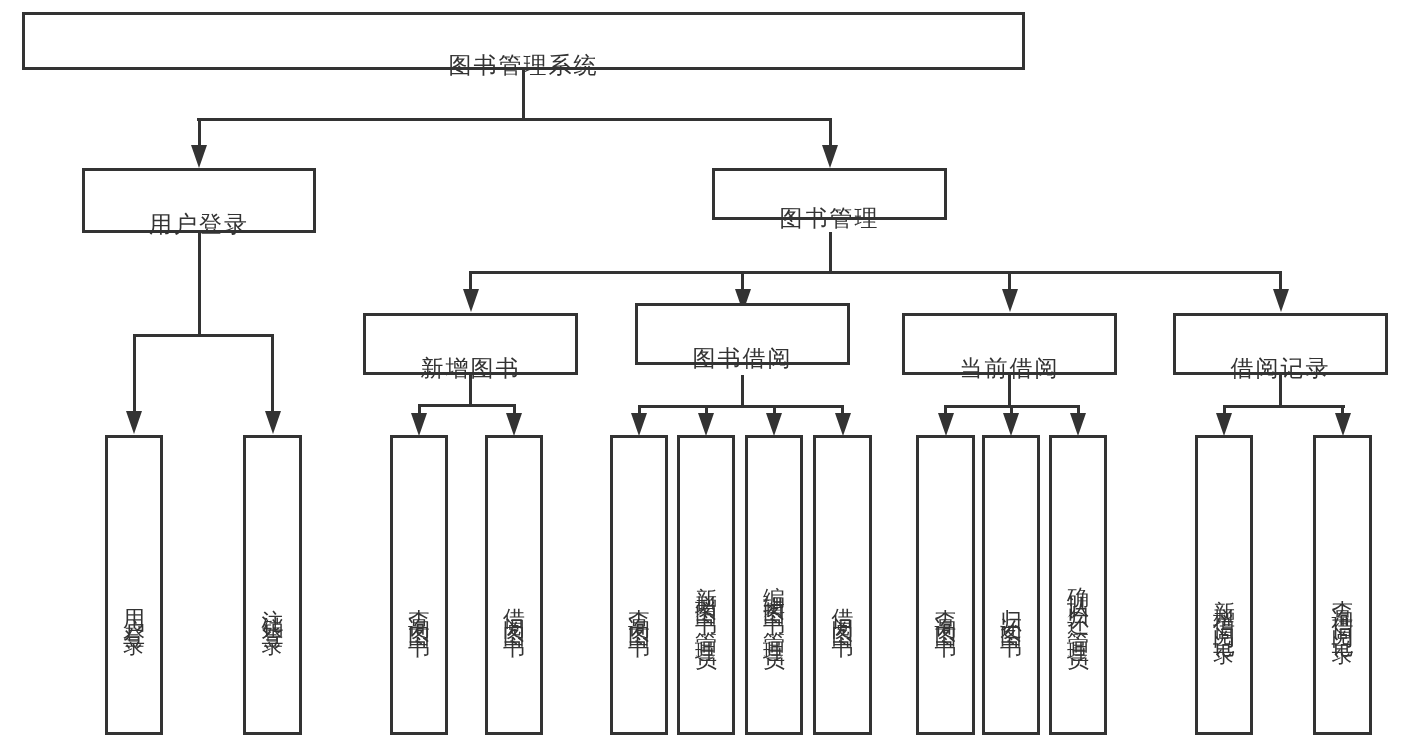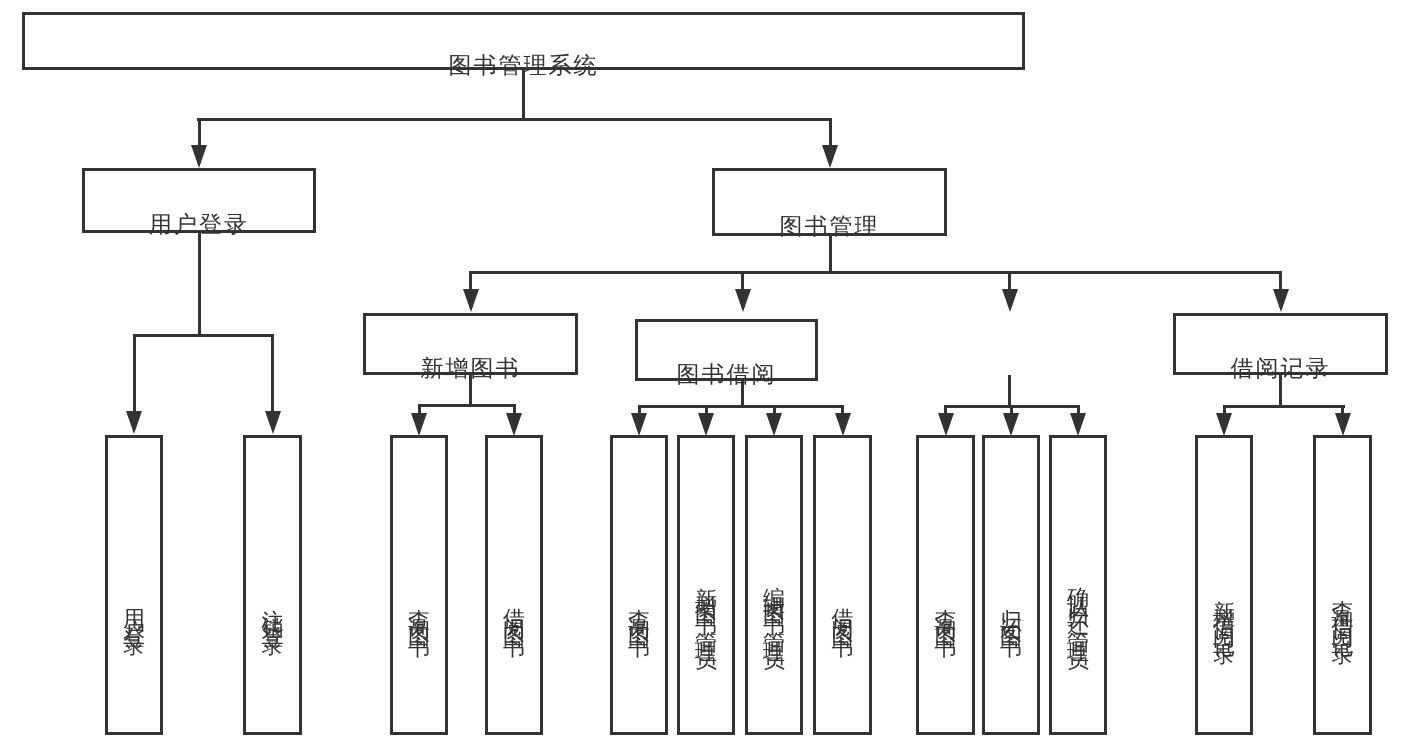--- a/index.html
+++ b/index.html
@@ -101,29 +101,32 @@
   <div class="ln" style="left:1341px;top:407px;width:3px;height:8px"></div>
   <div class="ah" style="left:1334.5px;top:413px"></div>
 
   <div class="box" style="left:22px;top:12px;width:1003px;height:58px">
     <span class="lbl">图书管理系统</span>
   </div>
 
   <div class="box" style="left:82px;top:168px;width:234px;height:65px">
     <span class="lbl">用户登录</span>
   </div>
-  <div class="box" style="left:712px;top:168px;width:235px;height:68px">
+  <div class="box" style="left:712px;top:168px;width:235px;height:52px">
     <span class="lbl">图书管理</span>
   </div>
 
   <div class="box" style="left:363px;top:313px;width:215px;height:62px">
     <span class="lbl">新增图书</span>
   </div>
-  <div class="box" style="left:635px;top:319px;width:183px;height:62px">
+  <div class="box" style="left:635px;top:303px;width:215px;height:62px">
     <span class="lbl">图书借阅</span>
+  </div>
+  <div class="box" style="left:902px;top:313px;width:215px;height:62px">
+    <span class="lbl">当前借阅</span>
   </div>
   <div class="box" style="left:1173px;top:313px;width:215px;height:62px">
     <span class="lbl">借阅记录</span>
   </div>
 
   <div class="box leaf" style="left:105px;top:435px;width:58px;height:300px">
     <span class="lbl">用户登录</span>
   </div>
   <div class="box leaf" style="left:243px;top:435px;width:59px;height:300px">
     <span class="lbl">注销登录</span>

